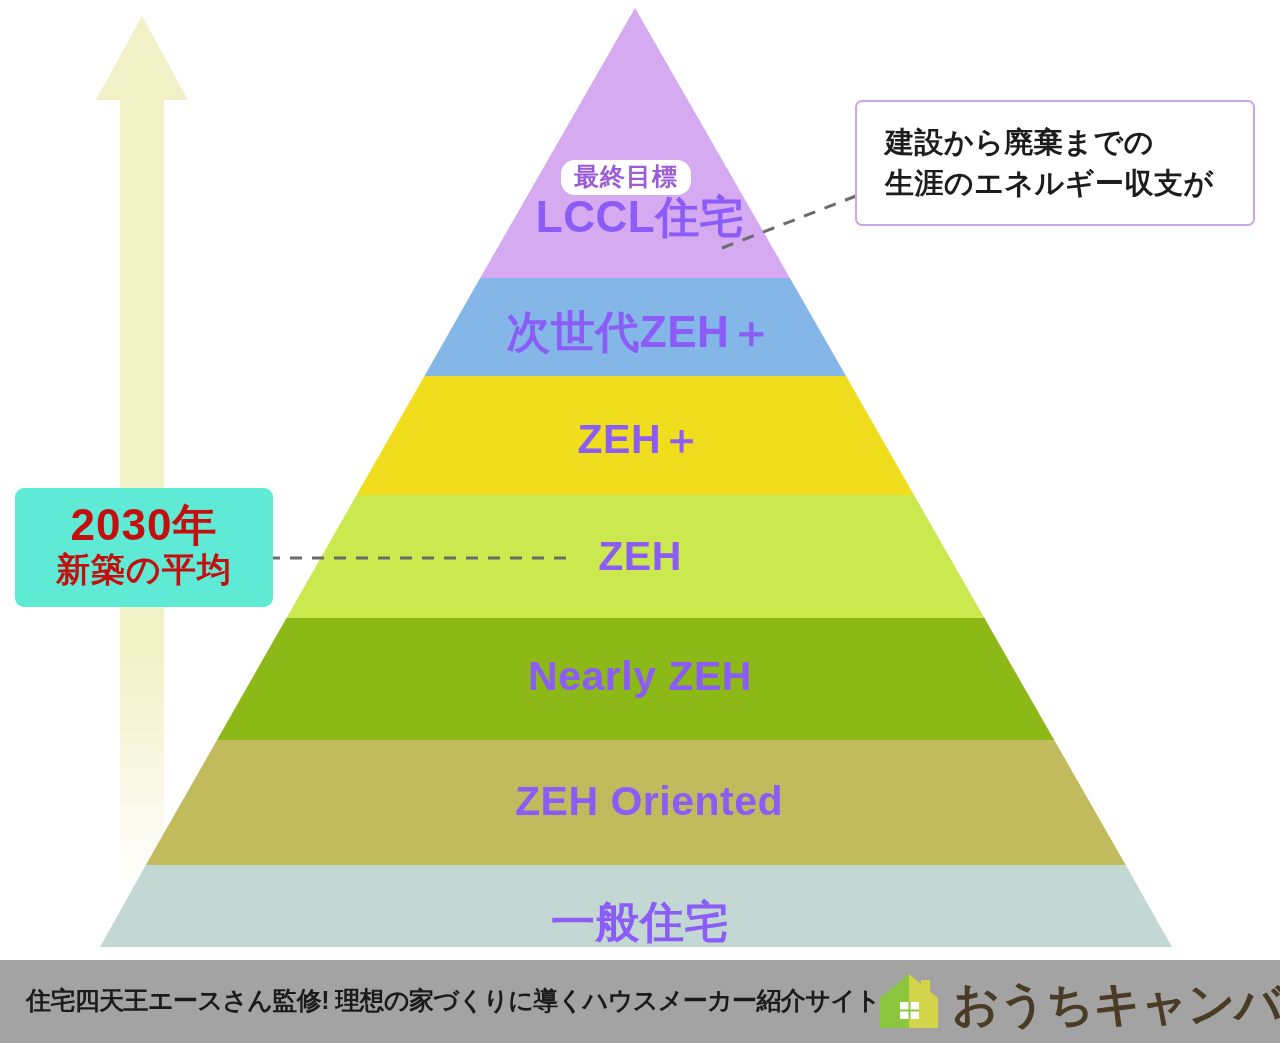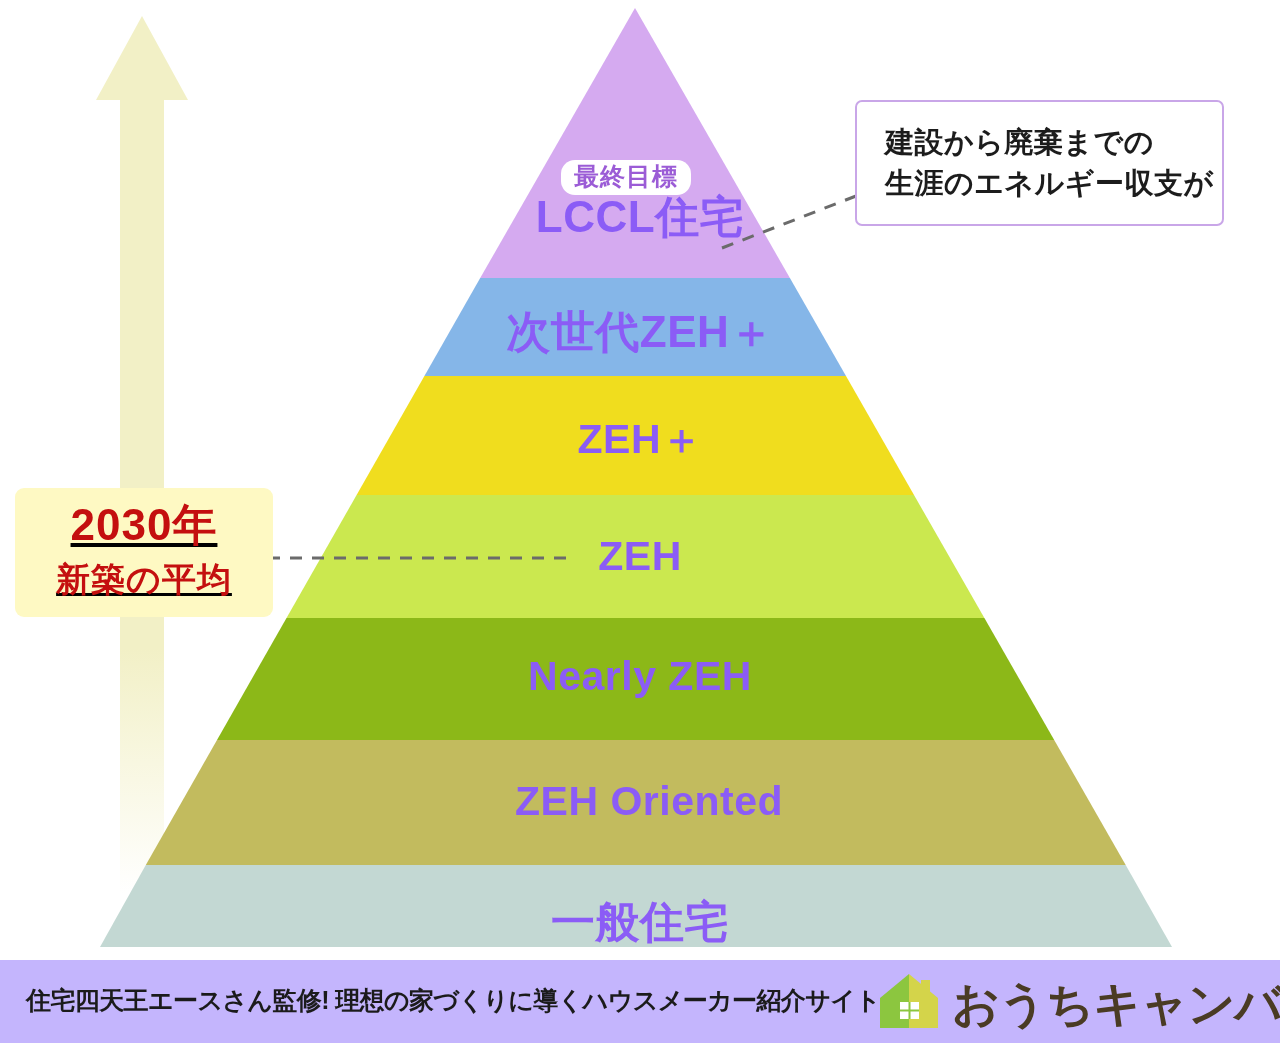--- a/index.html
+++ b/index.html
@@ -65,21 +65,21 @@
     font-weight: 700;
     letter-spacing: 1px;
     line-height: 1;
   }
 
   
   .callout {
     position: absolute;
     left: 855px;
     top: 100px;
-    width: 369px;
+    width: 400px;
     box-sizing: border-box;
     padding: 20px 10px 20px 28px;
     background: #ffffff;
     border: 2px solid #c9a6e8;
     border-radius: 7px;
   }
   .callout-line {
     font-size: 29px;
     font-weight: 700;
     color: #1c1c1c;
@@ -89,49 +89,48 @@
   }
 
   
   .year-box {
     position: absolute;
     left: 15px;
     top: 488px;
     width: 258px;
     box-sizing: border-box;
     padding: 14px 0 18px 0;
-    background: #fef9c3;
+    background: #5eead4;
     border-radius: 9px;
     text-align: center;
-    text-decoration: underline;
   }
   .year-main {
     font-size: 44px;
     font-weight: 700;
     color: #c40f0f;
     line-height: 1.05;
     letter-spacing: 1px;
   }
   .year-sub {
     font-size: 34px;
     font-weight: 700;
     color: #c40f0f;
     line-height: 1.15;
     letter-spacing: 1px;
-    margin-top: 12px;
+    margin-top: 2px;
   }
 
   
   .footer {
     position: absolute;
     left: 0;
     top: 960px;
     width: 1280px;
     height: 83px;
-    background: #c4b5fd;
+    background: #a3a3a3;
     display: flex;
     align-items: center;
     justify-content: flex-start;
   }
   .footer-tagline {
     position: absolute;
     left: 26px;
     top: 24px;
     font-size: 25px;
     font-weight: 700;

